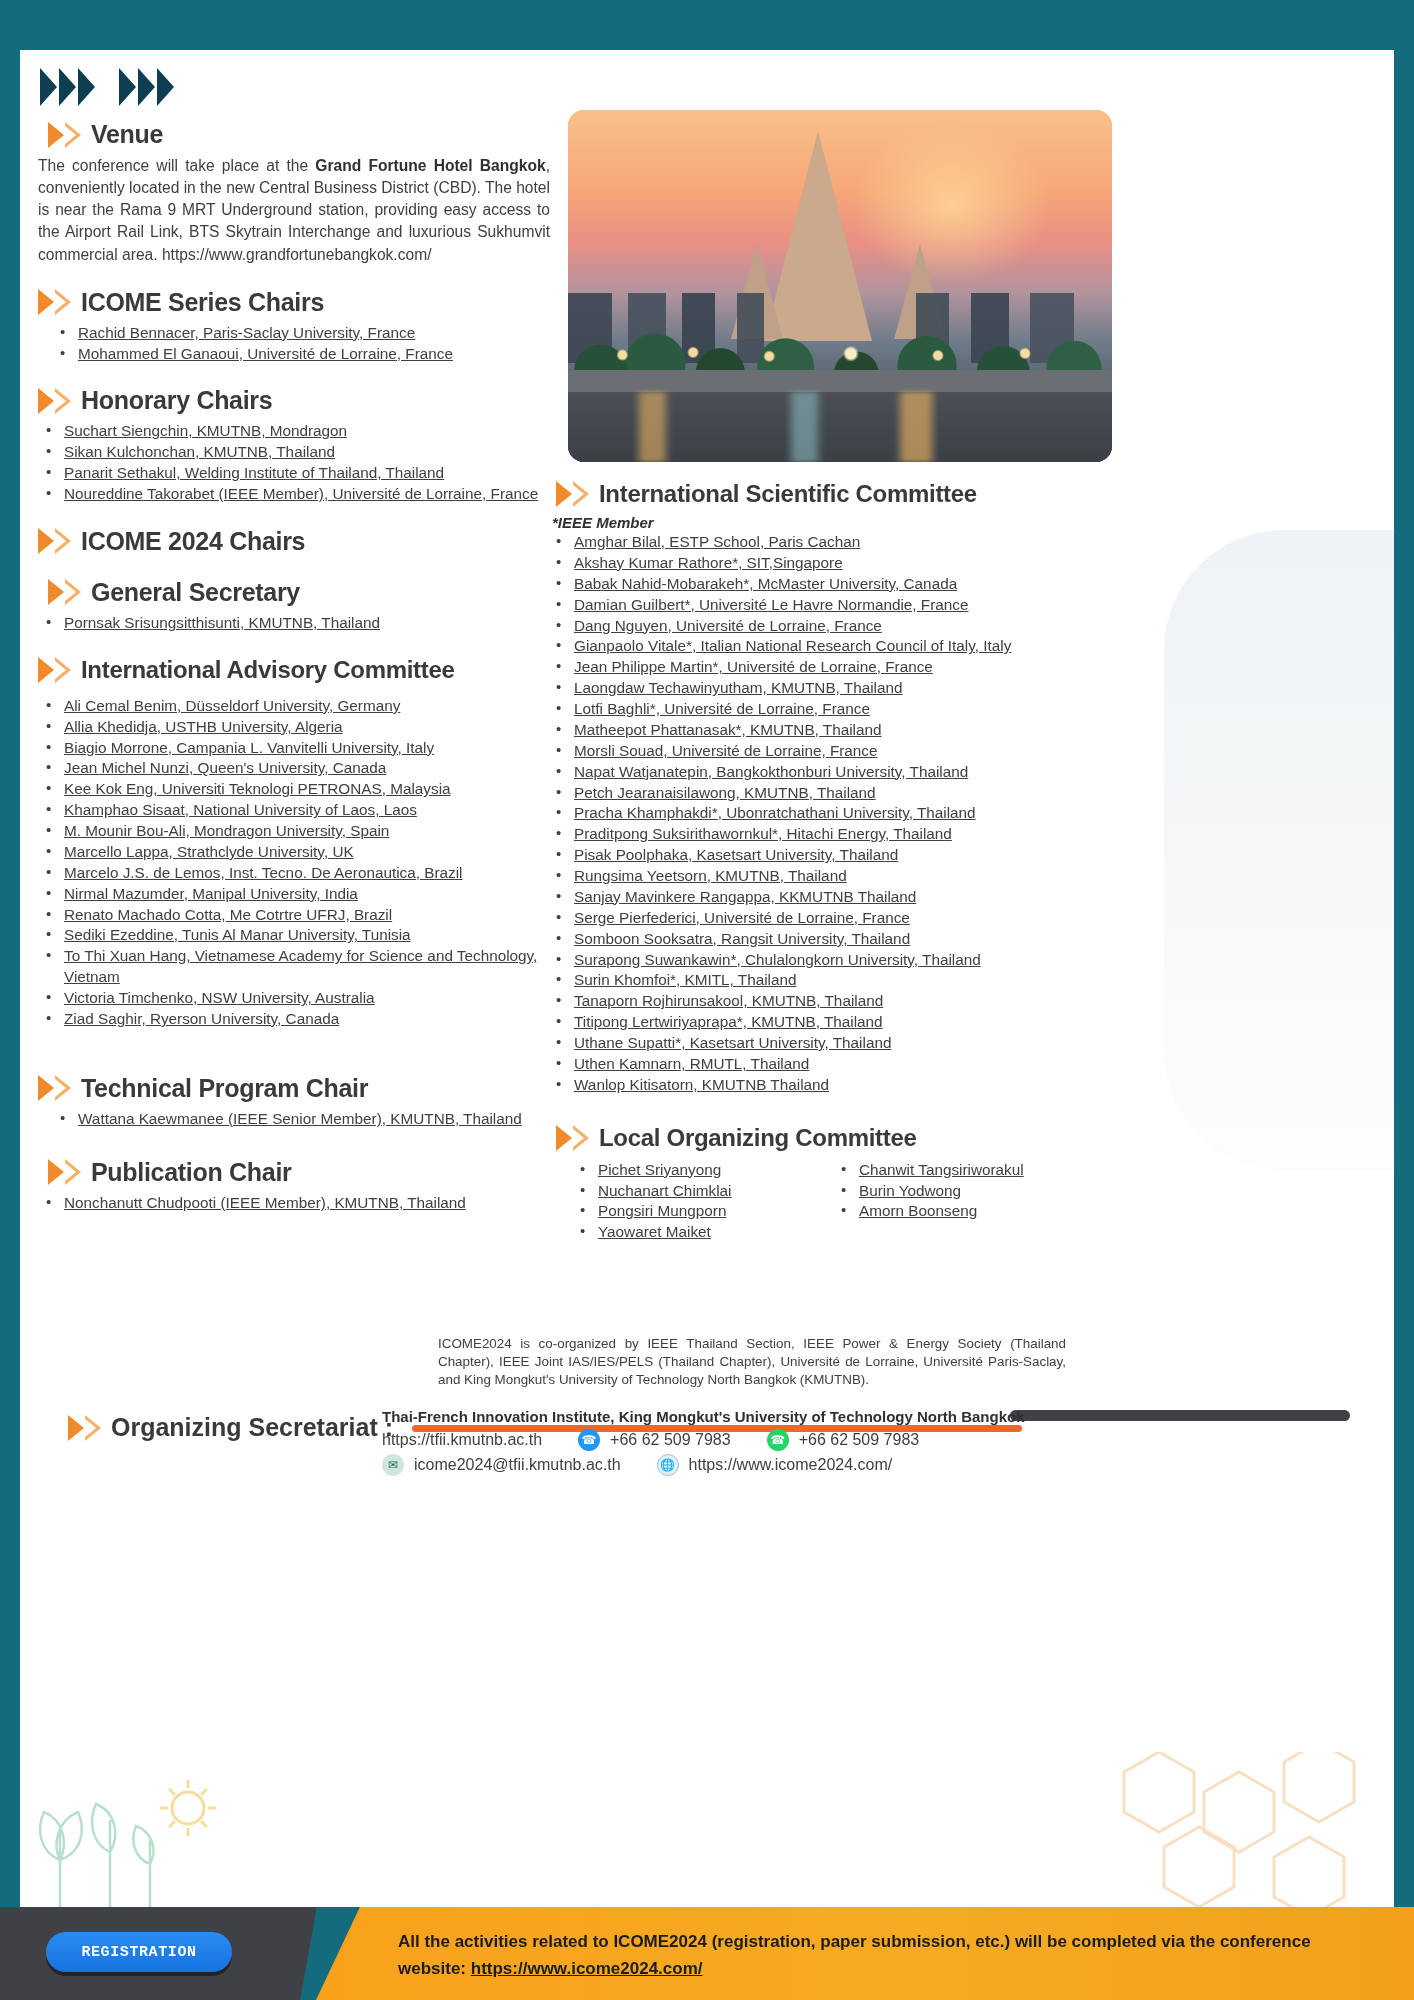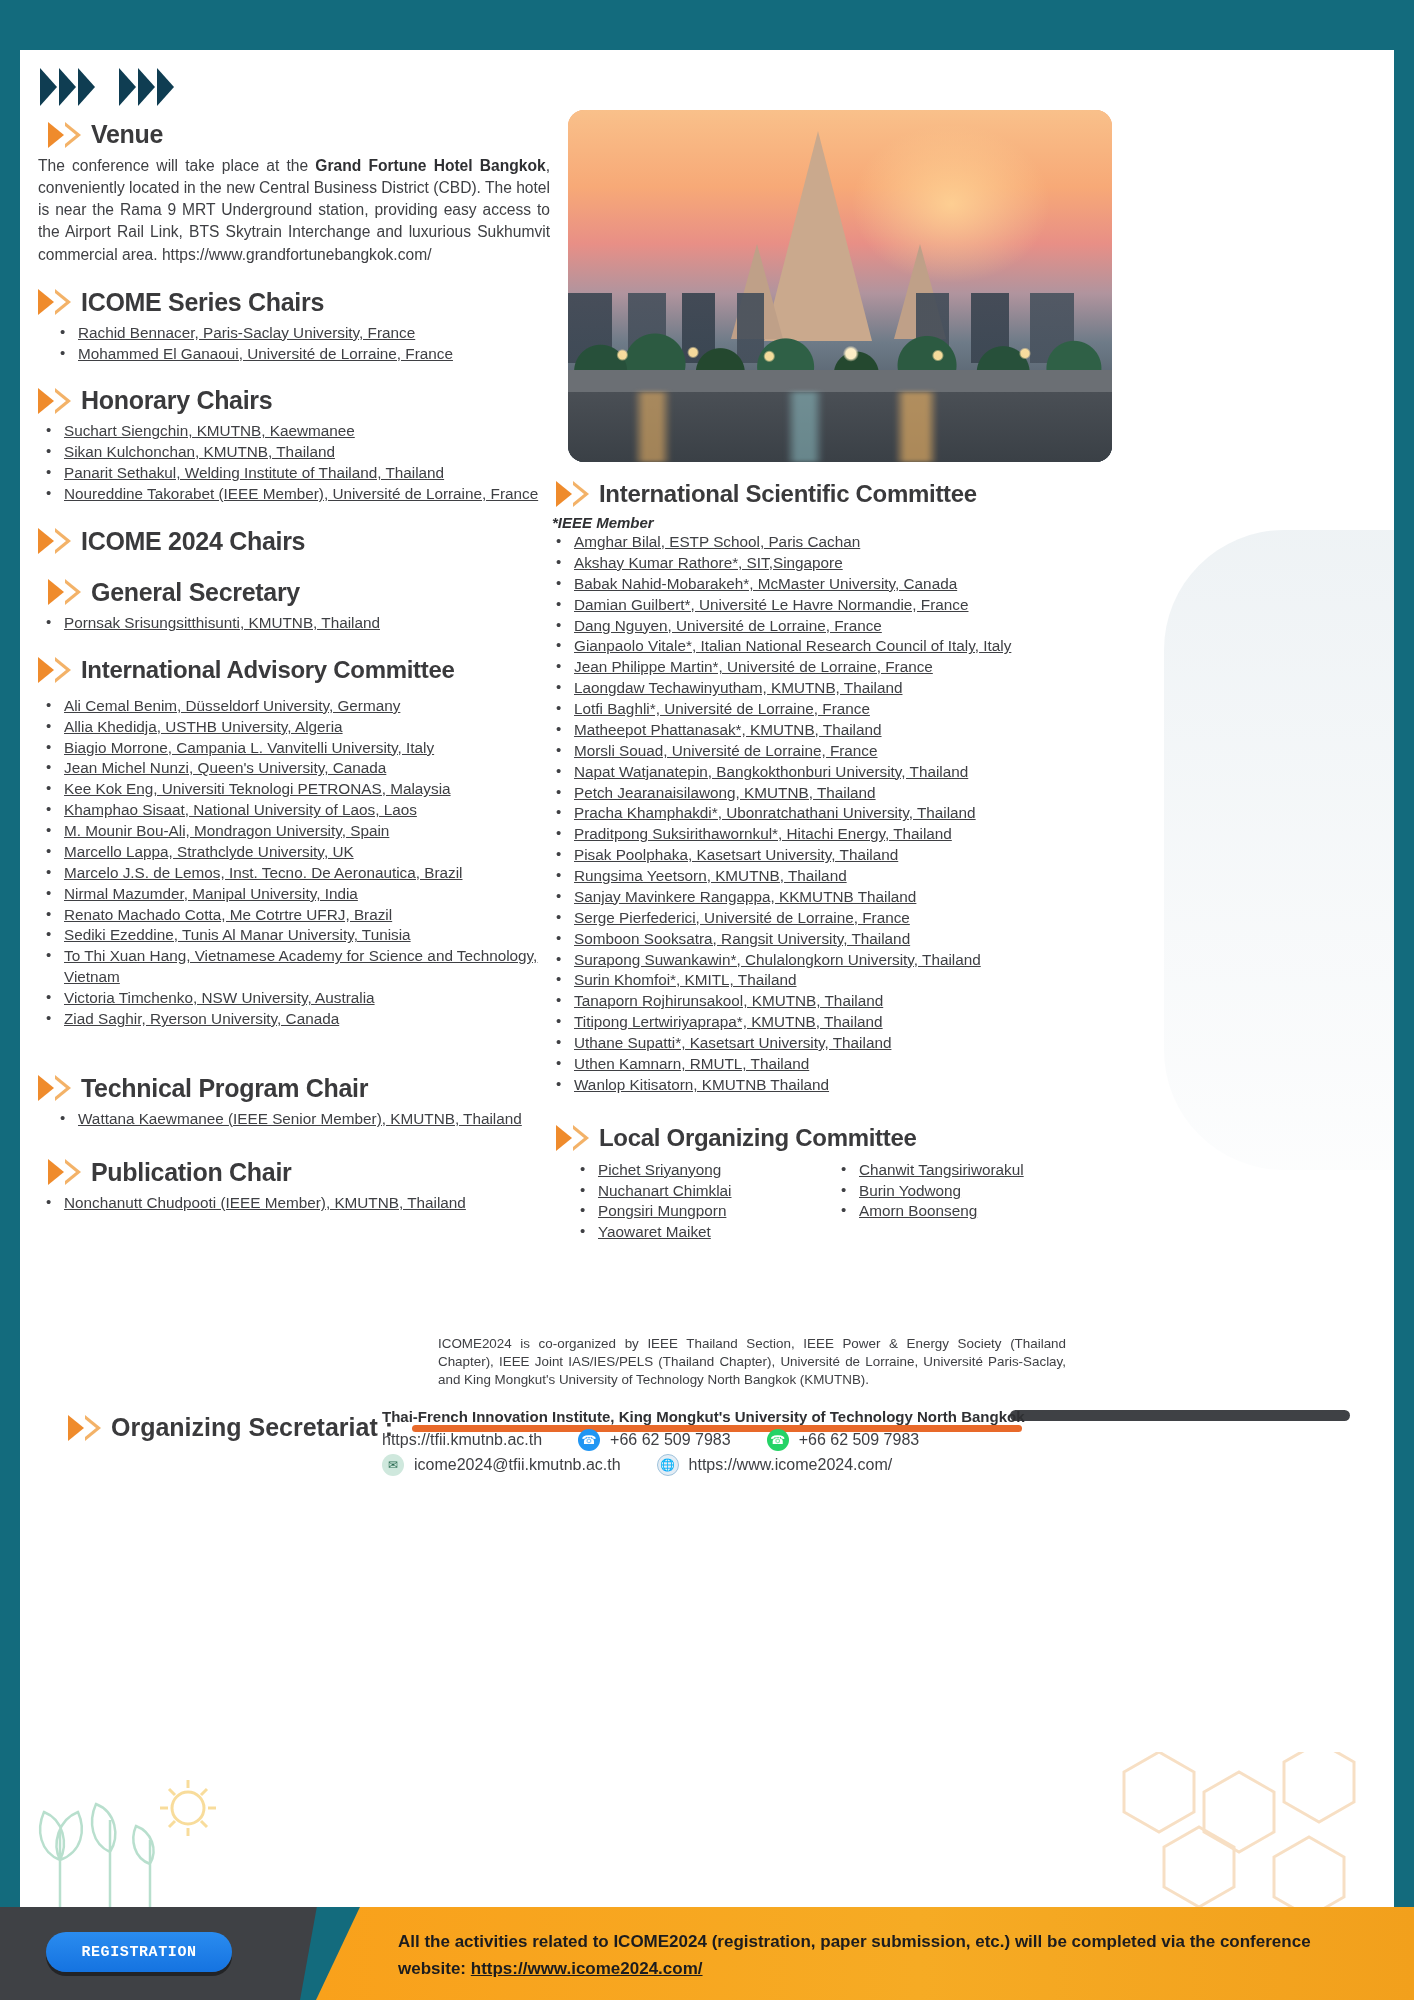--- a/index.html
+++ b/index.html
@@ -311,21 +311,21 @@
       </ul>
 
       <h2 class="section-title" style="margin-top:22px">
         <span class="arrow-icon">
             <i class="arrow-solid"></i>
             <i class="arrow-hollow"></i>
           </span>
         <span>Honorary Chairs</span>
       </h2>
       <ul class="people">
-        <li>Suchart Siengchin, KMUTNB, Kaewmanee</li>
+        <li>Suchart Siengchin, KMUTNB, Mondragon</li>
         <li>Sikan Kulchonchan, KMUTNB, Thailand</li>
         <li>Panarit Sethakul, Welding Institute of Thailand, Thailand</li>
         <li>Noureddine Takorabet (IEEE Member), Université de Lorraine, France</li>
       </ul>
 
       <h2 class="section-title" style="margin-top:22px">
         <span class="arrow-icon">
             <i class="arrow-solid"></i>
             <i class="arrow-hollow"></i>
           </span>

